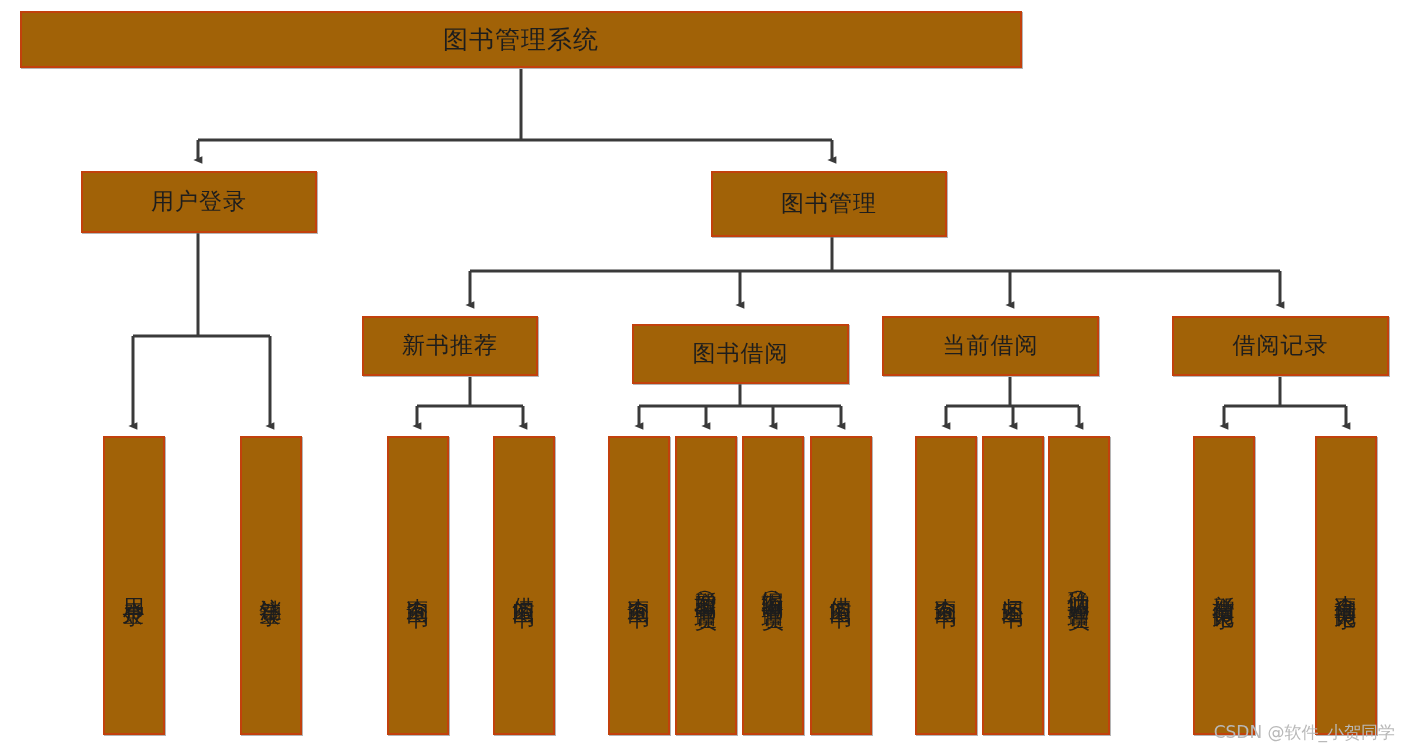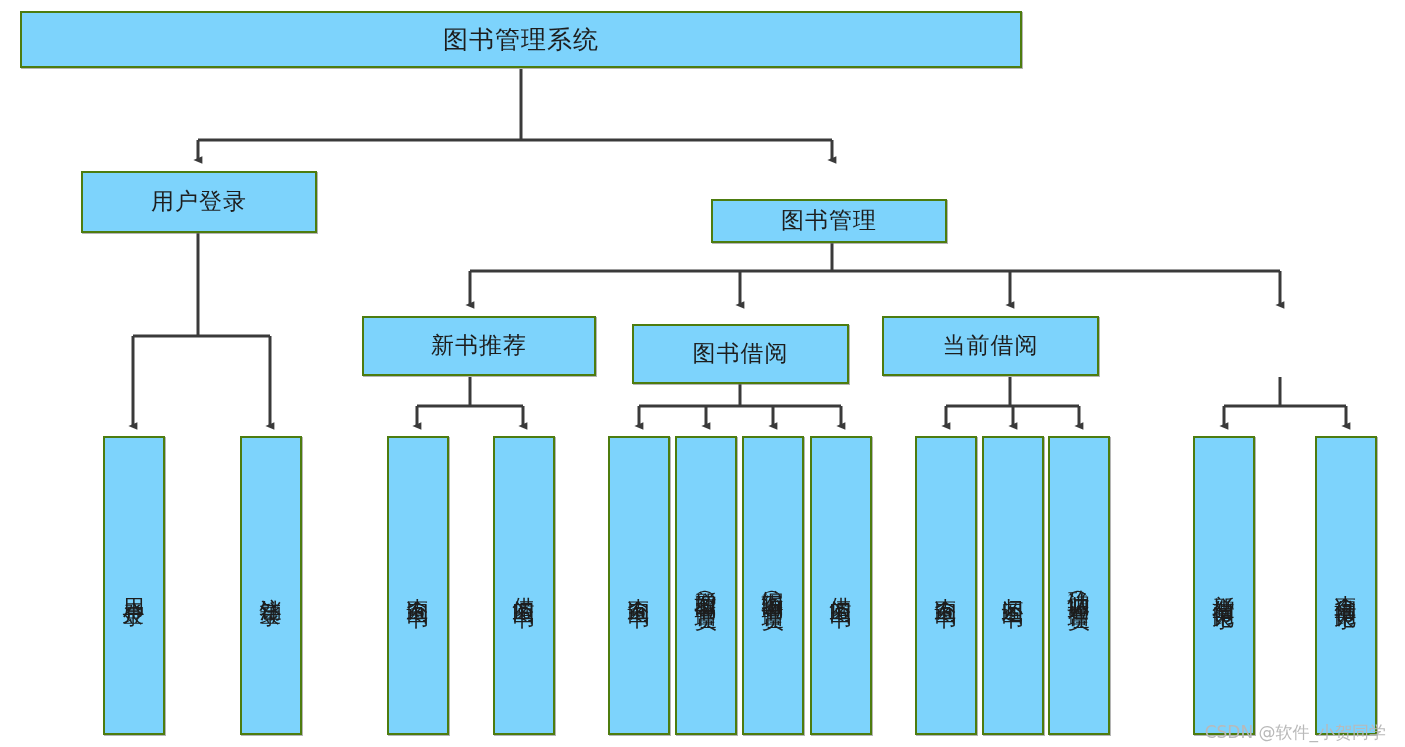--- a/index.html
+++ b/index.html
@@ -22,22 +22,22 @@
     position: absolute;
     left: 0;
     top: 0;
     width: 1405px;
     height: 747px;
     pointer-events: none;
   }
   .node {
     position: absolute;
     box-sizing: border-box;
-    background: #7dd3fc;
-    border: 2px solid #4d7c0f;
+    background: #a16207;
+    border: 2px solid #c2410c;
     box-shadow: 1px 1px 0 rgba(120,120,120,0.55);
     display: flex;
     align-items: center;
     justify-content: center;
     color: #1d1d1d;
     z-index: 2;
   }
   .node.horiz {
     writing-mode: horizontal-tb;
     font-size: 23px;
@@ -57,21 +57,21 @@
   .node.vert .vtext {
     writing-mode: vertical-rl;
     text-orientation: upright;
     white-space: nowrap;
   }
   .node.root {
     font-size: 25px;
   }
   .watermark {
     position: absolute;
-    right: 19px;
+    right: 10px;
     bottom: 3px;
     font-size: 17px;
     color: #b9b9b9;
     white-space: nowrap;
     z-index: 3;
     font-family: "DejaVu Sans", "Liberation Sans", sans-serif;
   }
 </style>
 </head>
 <body>
@@ -128,33 +128,36 @@
     </g>
   </svg>
 
   <div class="node horiz root" style="left:20px; top:11px; width:1002px; height:57px;">
     <span>图书管理系统</span>
   </div>
 
   <div class="node horiz" style="left:81px; top:171px; width:236px; height:62px;">
     <span>用户登录</span>
   </div>
-  <div class="node horiz" style="left:711px; top:171px; width:236px; height:44px;margin-top:28px;">
+  <div class="node horiz" style="left:711px; top:171px; width:236px; height:66px;">
     <span>图书管理</span>
   </div>
 
-  <div class="node horiz" style="left:362px; top:316px; width:234px; height:60px;">
+  <div class="node horiz" style="left:362px; top:316px; width:176px; height:60px;">
     <span>新书推荐</span>
   </div>
   <div class="node horiz" style="left:632px; top:324px; width:217px; height:60px;">
     <span>图书借阅</span>
   </div>
   <div class="node horiz" style="left:882px; top:316px; width:217px; height:60px;">
     <span>当前借阅</span>
   </div>
+  <div class="node horiz" style="left:1172px; top:316px; width:217px; height:60px;">
+    <span>借阅记录</span>
+  </div>
 
   <div class="node vert" style="left:103px; top:436px; width:62px; height:299px;">
     <span class="vtext">用户登录</span>
   </div>
   <div class="node vert" style="left:240px; top:436px; width:62px; height:299px;">
     <span class="vtext">注销登录</span>
   </div>
 
   <div class="node vert" style="left:387px; top:436px; width:62px; height:299px;">
     <span class="vtext">查询图书</span>

